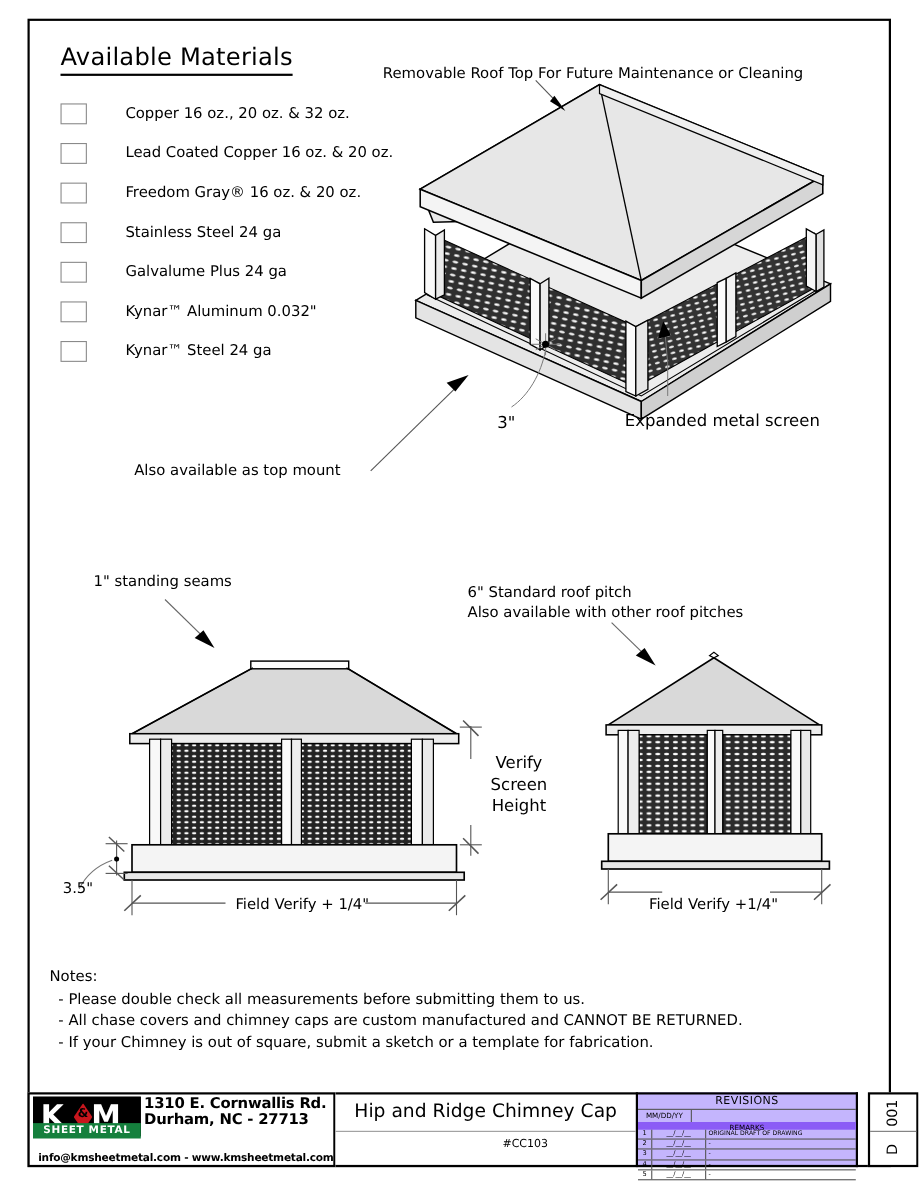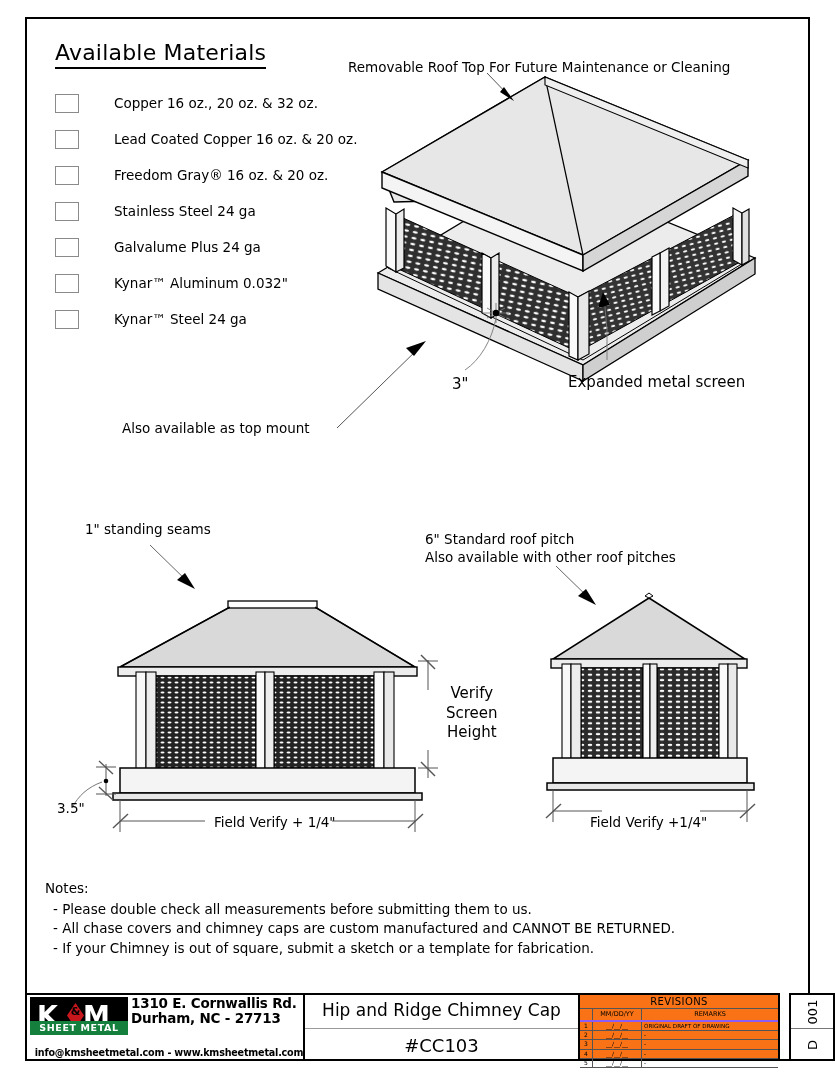--- a/index.html
+++ b/index.html
@@ -49,26 +49,26 @@
   .addr{position:absolute;left:104px;top:1px;width:172px;}
   .addr1{font-size:13.5px;font-weight:bold;line-height:15px;letter-spacing:-.2px;}
   .addr2{font-size:13.5px;font-weight:bold;line-height:15px;letter-spacing:-.2px;}
   .addr3{font-size:10.5px;font-weight:bold;line-height:13px;letter-spacing:-.2px;}
   .addr4{position:absolute;left:-101px;top:51px;width:278px;font-size:9.6px;
          font-weight:bold;text-align:center;letter-spacing:-.2px;}
   .tb-mid{position:absolute;left:280px;top:0;width:275px;height:68px;
           border:2px solid #000;border-left:none;box-sizing:border-box;background:#fff;}
   .tb-title{position:absolute;left:0;top:5px;width:100%;text-align:center;font-size:17px;}
   .tb-div{position:absolute;left:0;top:33px;width:100%;height:1px;background:#9a9a9a;}
-  .tb-num{position:absolute;left:0;top:40px;width:100%;text-align:center;font-size:18px;}
+  .tb-num{position:absolute;left:0;top:40px;width:100%;text-align:center;font-size:10px;padding-left:36px;}
   .tb-rev{position:absolute;left:555px;top:0;width:200px;height:68px;
-          border:2px solid #000;border-left:none;box-sizing:border-box;background:#f97316;}
+          border:2px solid #000;border-left:none;box-sizing:border-box;background:#c4b5fd;}
   .rev-head{height:13px;text-align:center;font-size:10px;line-height:13px;
             border-bottom:1px solid #555;letter-spacing:.4px;}
-  .rev-sub{display:flex;height:11px;border-bottom:2px solid #8b5cf6;font-size:6.5px;}
+  .rev-sub{display:flex;height:11px;border-bottom:7px solid #8b5cf6;font-size:6.5px;flex-direction:column;}
   .rev-c1{width:12px;border-right:1px solid #555;}
   .rev-c2{width:48px;border-right:1px solid #555;text-align:center;line-height:11px;}
   .rev-c3{flex:1;text-align:center;line-height:11px;}
   .rev-row{display:flex;height:8.2px;border-bottom:1px solid #555;font-size:6px;}
   .rev-row .rev-c1{text-align:center;line-height:8.2px;font-size:6px;}
   .rev-row .rev-c2{text-align:center;line-height:8.2px;font-size:6px;}
   .rev-row .rev-c3{text-align:left;line-height:8.2px;font-size:5.6px;padding-left:2px;}
   .tb-far{position:absolute;left:764px;top:0;width:46px;height:68px;
           border:2px solid #000;box-sizing:border-box;background:#fff;}
   .far-top{height:33px;border-bottom:1px solid #777;position:relative;}

